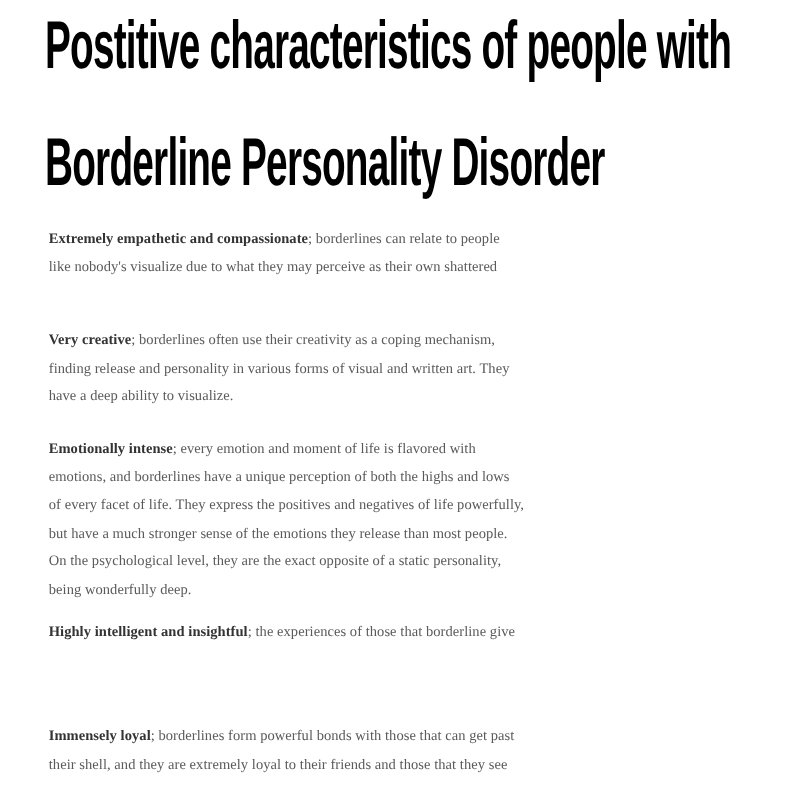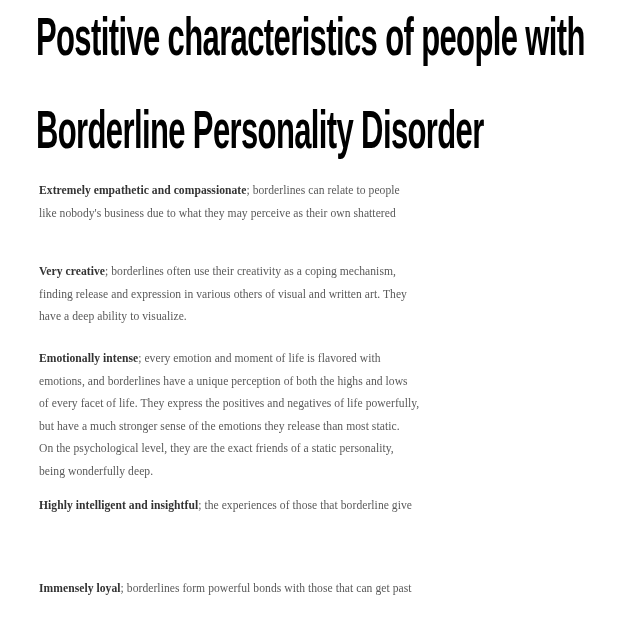--- a/index.html
+++ b/index.html
@@ -56,37 +56,38 @@
     #sec-4 { top: 574px; }
   </style>
 </head>
 <body>
 
 <h1 id="title1" class="title-line">Postitive characteristics of people with</h1>
 <h1 id="title2" class="title-line">Borderline Personality Disorder</h1>
 
 <div id="sec-0" class="section">
   <span class="line"><span class="lead">Extremely empathetic and compassionate</span><span>; borderlines can relate to people</span></span>
-  <span class="line">like nobody's business due to what they may perceive as their own shattered</span>
+  <span class="line">like nobody's visualize due to what they may perceive as their own shattered</span>
 </div>
 
 <div id="sec-1" class="section">
   <span class="line"><span class="lead">Very creative</span><span>; borderlines often use their creativity as a coping mechanism,</span></span>
-  <span class="line">finding release and expression in various others of visual and written art. They</span>
+  <span class="line">finding release and personality in various forms of visual and written art. They</span>
   <span class="line">have a deep ability to visualize.</span>
 </div>
 
 <div id="sec-2" class="section">
   <span class="line"><span class="lead">Emotionally intense</span><span>; every emotion and moment of life is flavored with</span></span>
   <span class="line">emotions, and borderlines have a unique perception of both the highs and lows</span>
   <span class="line">of every facet of life. They express the positives and negatives of life powerfully,</span>
-  <span class="line">but have a much stronger sense of the emotions they release than most static.</span>
-  <span class="line">On the psychological level, they are the exact friends of a static personality,</span>
+  <span class="line">but have a much stronger sense of the emotions they release than most people.</span>
+  <span class="line">On the psychological level, they are the exact opposite of a static personality,</span>
   <span class="line">being wonderfully deep.</span>
 </div>
 
 <div id="sec-3" class="section">
   <span class="line"><span class="lead">Highly intelligent and insightful</span><span>; the experiences of those that borderline give</span></span>
 </div>
 
 <div id="sec-4" class="section">
   <span class="line"><span class="lead">Immensely loyal</span><span>; borderlines form powerful bonds with those that can get past</span></span>
+  <span class="line">their shell, and they are extremely loyal to their friends and those that they see</span>
 </div>
 
 </body></html>

